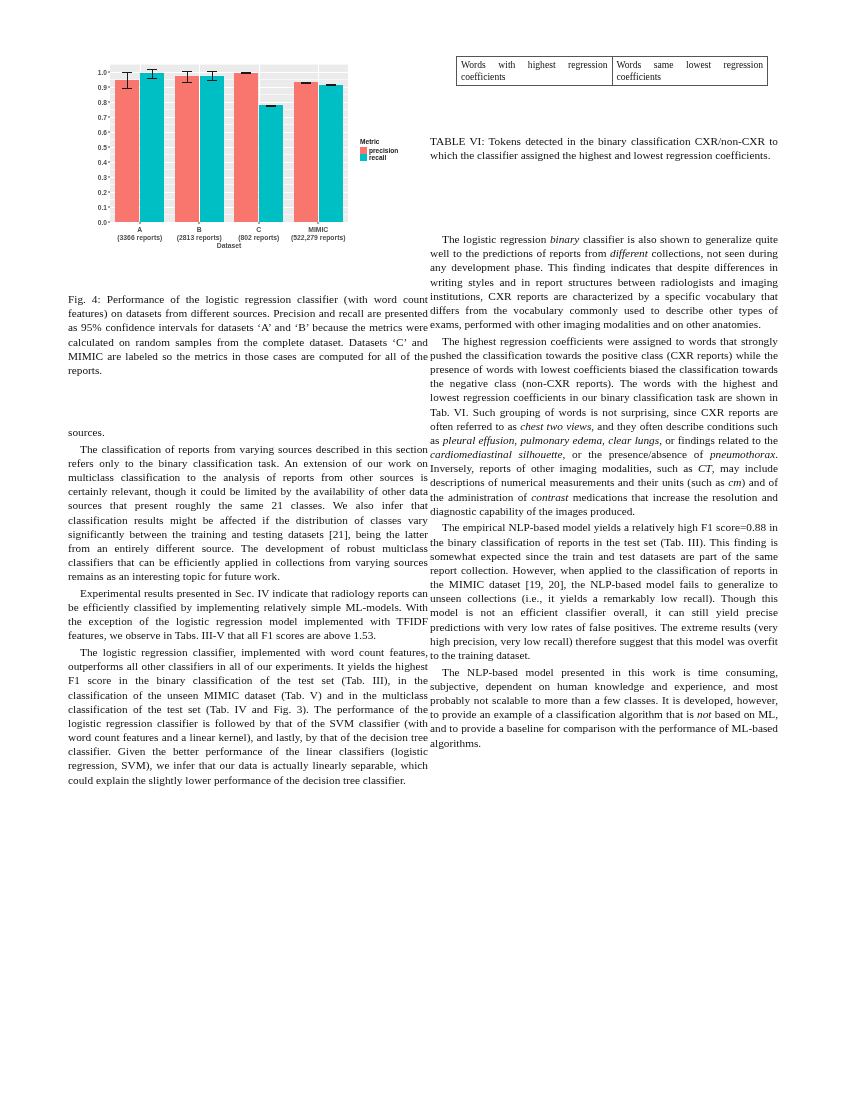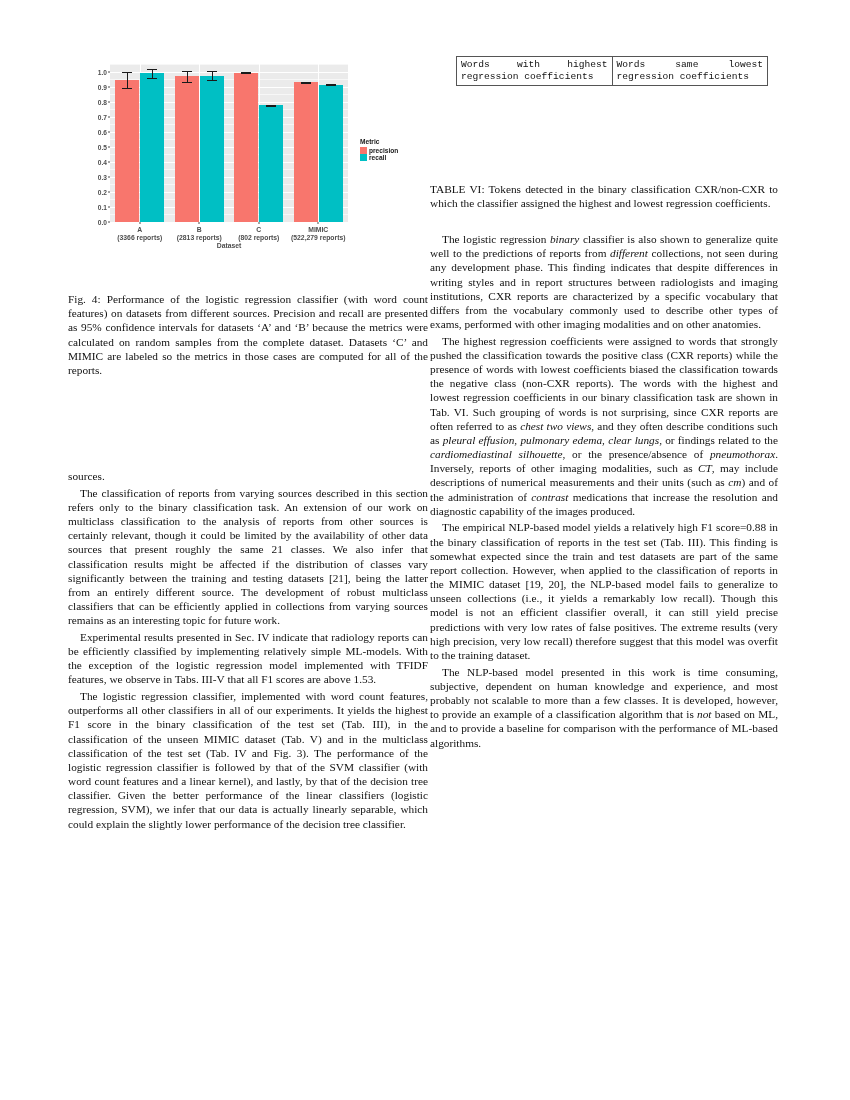--- a/index.html
+++ b/index.html
@@ -21,21 +21,21 @@
   p.body {
     font-size:11.3px;
     line-height:1.255;
     text-align:justify;
     text-justify:inter-word;
     margin:0 0 0 0;
     text-indent:12px;
     hyphens:auto;
     -webkit-hyphens:auto;
   }
-  p.body.noindent { text-indent:0;margin-top:44px; }
+  p.body.noindent { text-indent:0; }
   p.body + p.body { margin-top:2.5px; }
 
   .caption {
     font-size:11.3px;
     line-height:1.255;
     text-align:justify;
     margin:0;
   }
 
   h2.section {
@@ -103,31 +103,31 @@
   }
   .legend-row { display:flex; align-items:center; gap:2px; margin-bottom:0px; }
   .legend-swatch { width:7px; height:7px; flex:0 0 auto; }
   .legend-label {
     font-family:"Liberation Sans", sans-serif;
     font-size:6.6px; font-weight:bold; color:#1a1a1a;
   }
 
   
   .table-block { position:absolute; left:456px; top:56px; width:312px; }
-  table.tvi { border-collapse:collapse; width:100%; table-layout:fixed;font-family:Liberation Mono, monospace; }
+  table.tvi { border-collapse:collapse; width:100%; table-layout:fixed; }
   table.tvi td {
     border:1px solid #555;
     padding:2px 4px 3px 4px;
     font-size:9.6px;
     line-height:1.22;
     vertical-align:top;
     text-align:justify;
     hyphens:none;
   }
-  .tbl-caption { position:absolute; left:430px; top:134px; width:348px;margin-top:48px; }
+  .tbl-caption { position:absolute; left:430px; top:134px; width:348px; }
 
   .fig-caption { position:absolute; left:68px; top:292px; width:360px; }
 </style>
 </head>
 <body>
 
 <div class="page">
 
   <div class="figure">
     <div class="plot-wrap">

